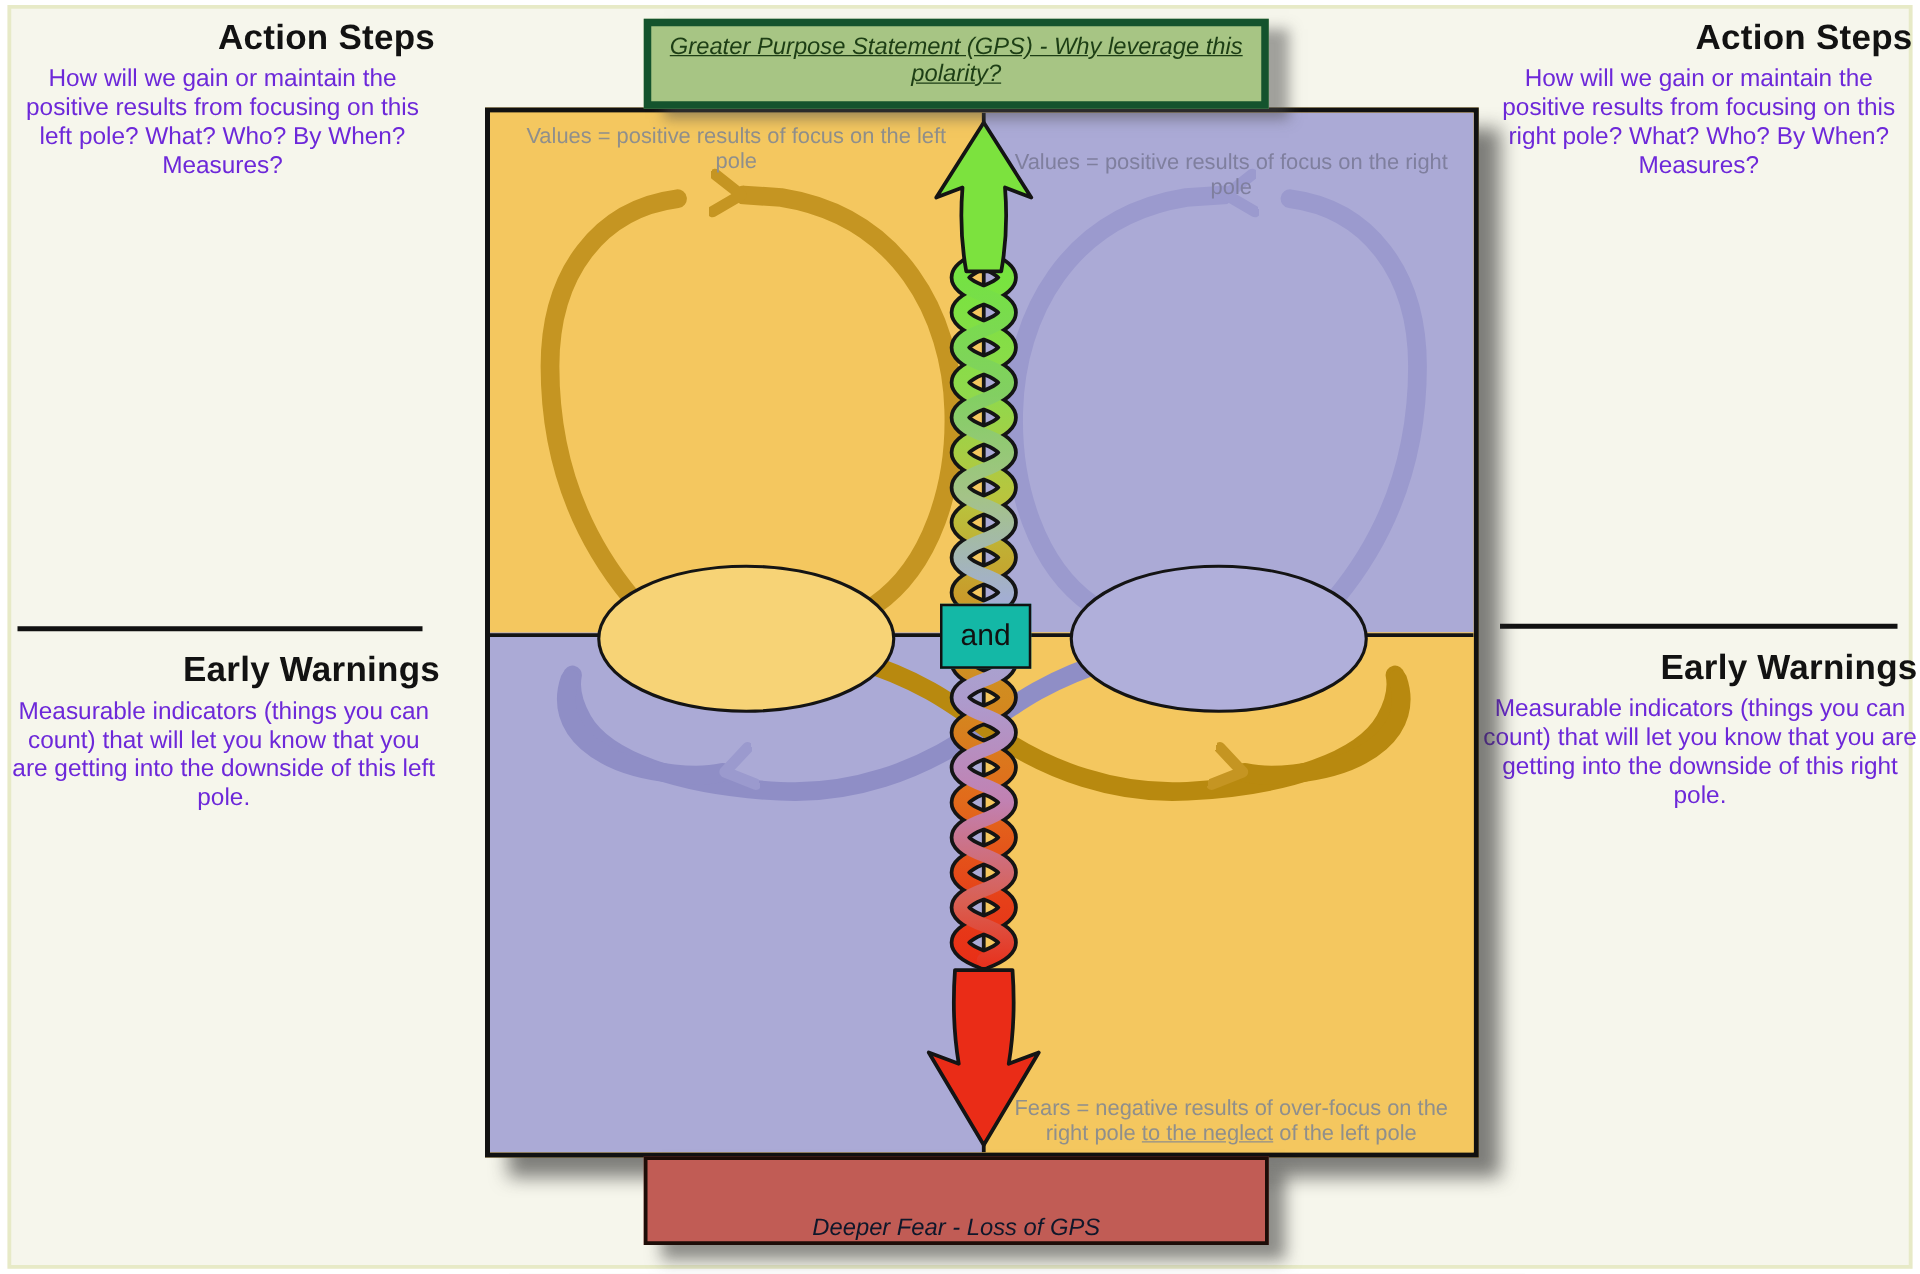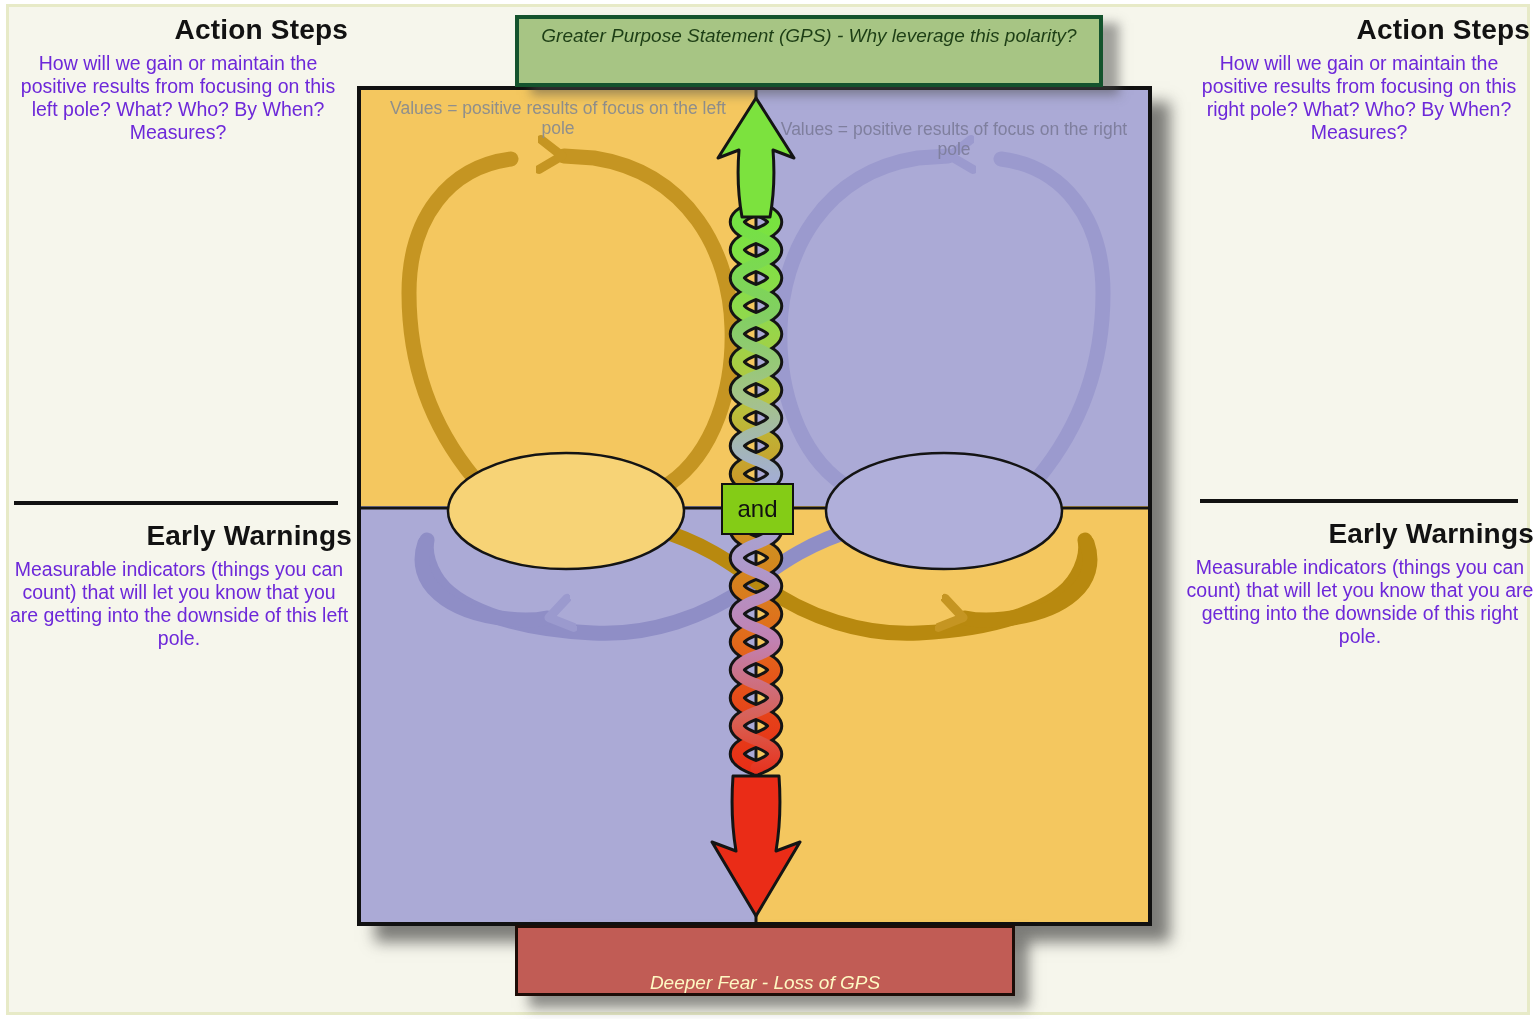--- a/index.html
+++ b/index.html
@@ -26,35 +26,36 @@
     font-size:19.5px; color:#6d28d9; line-height:1.18;
     text-align:center; margin-top:6px;
   }
   .divider { background:#111; height:4px; }
 
   
   .banner {
     z-index:6; text-align:center; font-style:italic; font-size:19px;
   }
   .banner-gps {
-    left:515px; top:15px; width:588px; height:72px;
-    background:#a7c584; border:4px solid #14532d;
+    left:515px; top:15px; width:500px; height:72px;
+    background:#a7c584; border:6px solid #14532d;
     color:#1d3e15; padding-top:6px;
     box-shadow:16px 8px 10px rgba(75,75,75,0.5);
+    text-decoration:underline;
   }
   .banner-fear {
     left:515px; top:925px; width:500px; height:71px;
     background:#c15c55; border:3px solid #1d0d08;
-    color:#fef9c3; padding-top:44px;
+    color:#0f172a; padding-top:44px;
     box-shadow:14px 12px 12px rgba(55,55,55,0.55);
   }
 
   
   .map {
-    left:357px; top:86px; width:795px; height:840px;
+    left:388px; top:86px; width:795px; height:840px;
     border:4px solid #111; background:#f4c75f;
     box-shadow:18px 16px 14px rgba(45,45,45,0.6);
     z-index:5; overflow:hidden;
   }
   .quad { position:absolute; width:50%; height:50%; }
   .q-tl { left:0; top:0; background:#f4c75f; }
   .q-tr { right:0; top:0; background:#abaad6; }
   .q-bl { left:0; bottom:0; background:#abaad6; }
   .q-br { right:0; bottom:0; background:#f4c75f; }
 
@@ -63,21 +64,21 @@
   .q-label {
     position:absolute; z-index:3; text-align:center;
     font-size:17.5px; line-height:1.15;
   }
   .q-label.on-yellow { color:#8f8f8c; }
   .q-label.on-purple { color:#7f7f9e; }
   .q-label u { text-decoration:underline; }
 
   .and-box {
     position:absolute; left:360px; top:393px; width:73px; height:52px;
-    background:#84cc16; border:2px solid #111; z-index:4;
+    background:#14b8a6; border:2px solid #111; z-index:4;
     display:flex; align-items:center; justify-content:center;
     font-size:24px; color:#111; font-style:normal;
   }
 </style>
 </head>
 <body>
 
 <div class="frame"></div>
 
 <div class="abs" style="left:8px; top:14px; width:340px;">
@@ -176,17 +177,20 @@
 
     <path d="M 395,826 L 439,752 L 415,761 C 419,737 420,714 418,686 L 372,686 C 370,714 371,737 375,761 L 351,752 Z" fill="#ea2c17" stroke="#141414" stroke-width="3" stroke-linejoin="round"></path>
   </svg>
 
   <div class="q-label on-yellow" style="left:18px; top:8px; width:358px;">
     <span>Values = positive results of focus on the left pole</span>
   </div>
   <div class="q-label on-purple" style="left:414px; top:8px; width:358px;margin-top:21px;">
     <span>Values = positive results of focus on the right pole</span>
   </div>
+  <div class="q-label on-yellow" style="left:412px; top:786px; width:362px;">
+    <span>Fears = negative results of over-focus on the right pole </span><u>to the neglect</u><span> of the left pole</span>
+  </div>
 
   <div class="and-box">
     <span>and</span>
   </div>
 </div>
 
 </body></html>

